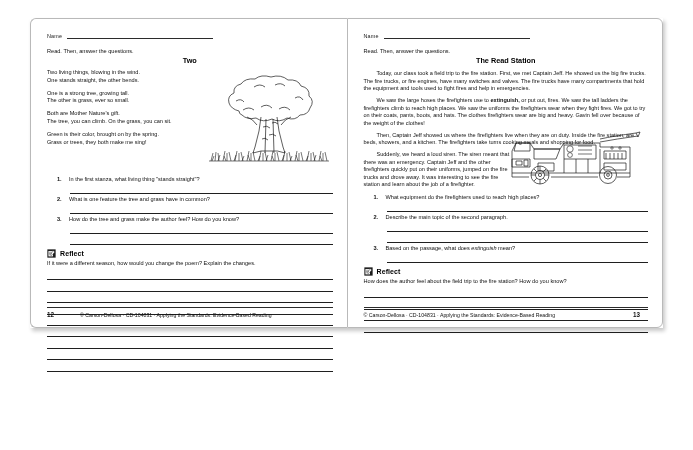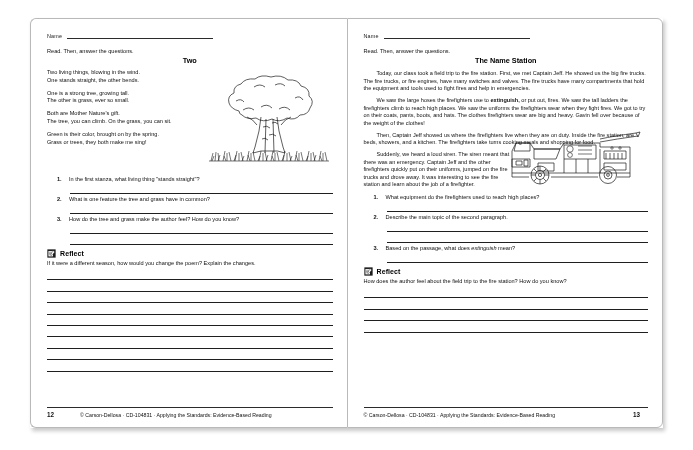--- a/index.html
+++ b/index.html
@@ -11,21 +11,21 @@
     font-family: "Liberation Sans", sans-serif;
     overflow: hidden;
     position: relative;
   }
 
   .spread {
     position: absolute;
     left: 30px;
     top: 18px;
     width: 633px;
-    height: 410px;
+    height: 310px;
     display: flex;
     background: #ffffff;
     box-shadow: 2px 3px 4px rgba(0,0,0,0.22);
   }
 
   .page {
     width: 50%;
     height: 100%;
     background: #ffffff;
     border: 1px solid #b9b9b9;
@@ -313,21 +313,21 @@
 
   <div class="page right">
 
     <div class="name-row">
       <span class="name-label">Name</span>
       <span class="name-rule"></span>
     </div>
 
     <div class="directions">Read. Then, answer the questions.</div>
 
-    <div class="title wide">The Name Station</div>
+    <div class="title wide">The Read Station</div>
 
     <div class="fig-wrap">
       <div class="passage" id="passage-body">
           <p><span>Today, our class took a field trip to the fire station. First, we met Captain Jeff. He showed us the big fire trucks. The fire trucks, or fire engines, have many switches and valves. The fire trucks  have many compartments that hold the equipment and tools used to fight fires and help in emergencies.</span></p>
           <p><span>We saw the large hoses the firefighters use to </span><b>extinguish,</b><span> or put out, fires. We saw the tall ladders the firefighters climb to reach high places. We saw the uniforms the firefighters wear when they fight fires. We got to try on their coats, pants, boots, and hats. The clothes firefighters wear are big and heavy. Gavin fell over because of the weight of the clothes!</span></p>
           <p><span>Then, Captain Jeff showed us where the firefighters live when they are on duty. Inside the fire station, are beds, showers, and a kitchen. The firefighters take turns cooking meals and shopping for food.</span></p>
           <p class="narrow"><span>Suddenly, we heard a loud siren. The siren meant that there was an emergency. Captain Jeff and the other firefighters quickly put on their uniforms, jumped on the fire trucks and drove away. It was interesting to see the fire station and learn about the job of a firefighter.</span></p>
         </div>
 
       <svg class="truck-art" viewBox="0 0 142 62" style="top:auto;bottom:-2px;">

